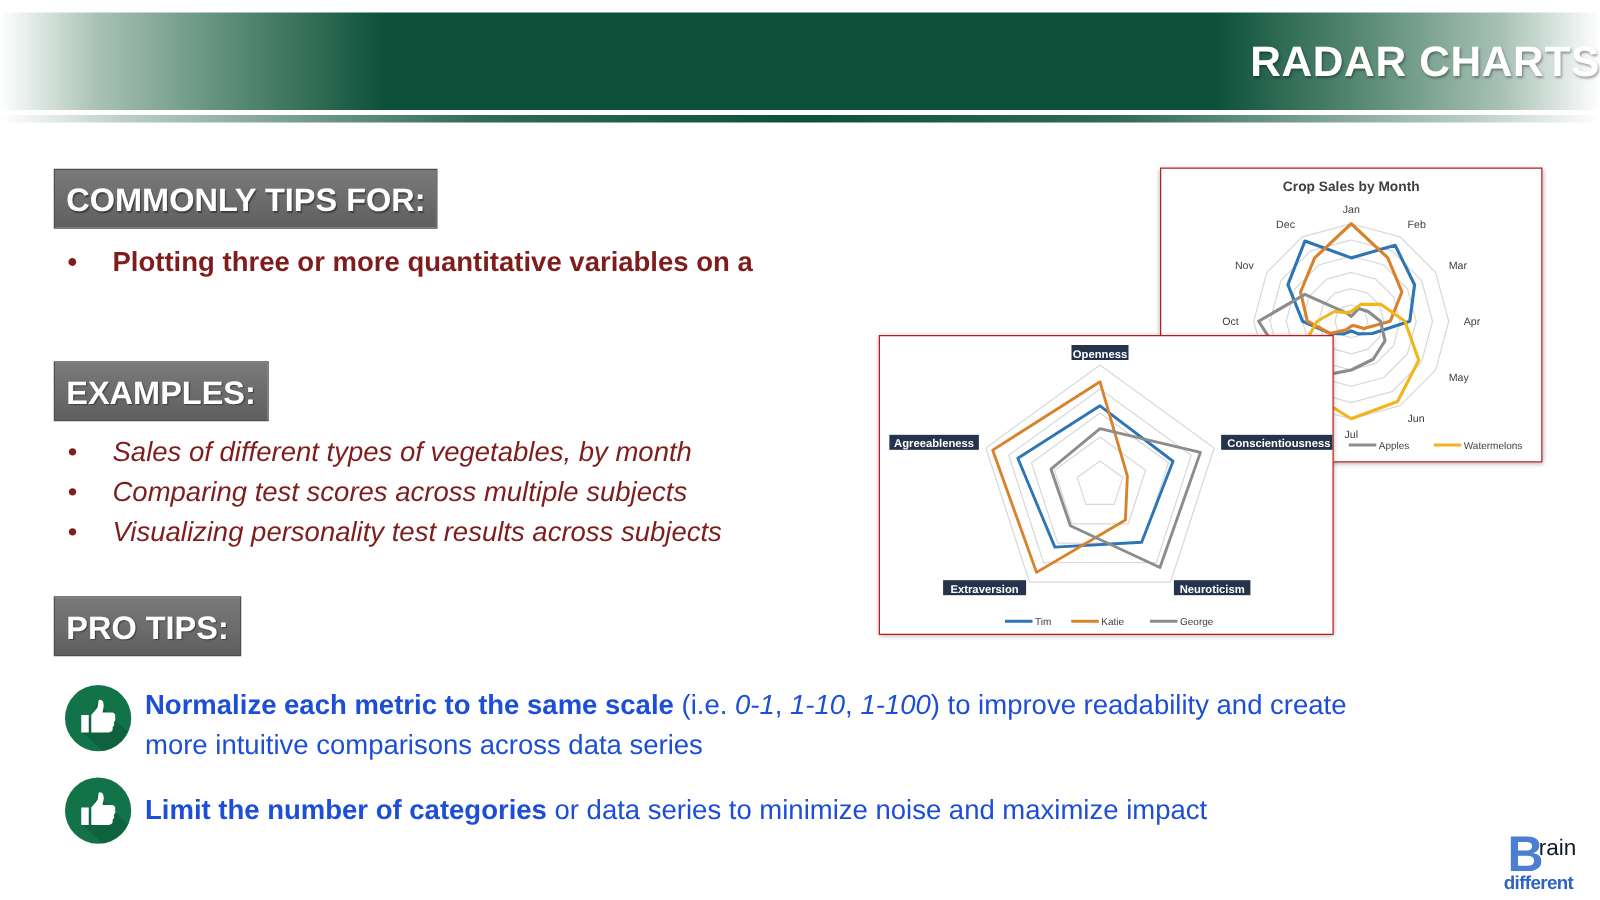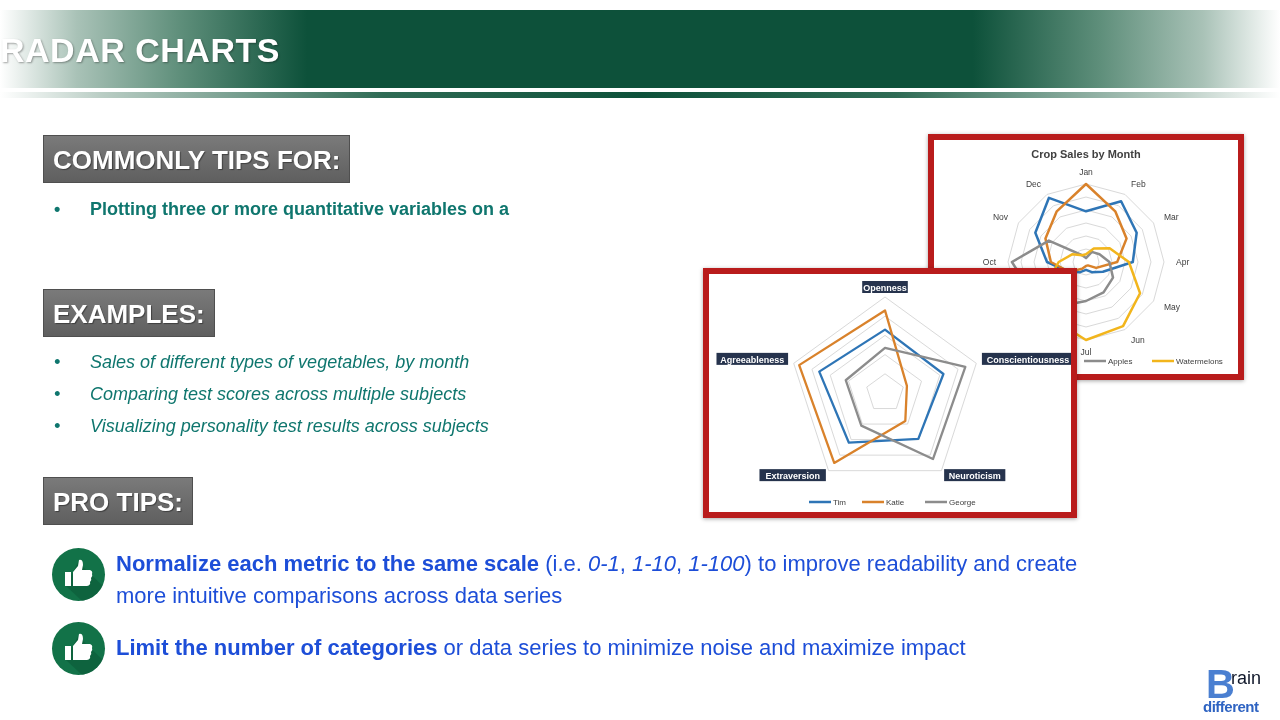--- a/index.html
+++ b/index.html
@@ -1,35 +1,35 @@
 <!DOCTYPE html>
 <html><head>
 <meta charset="utf-8">
 <style>
   html, body { margin:0; padding:0; }
   body { width:1280px; height:720px; position:relative; overflow:hidden; background:#ffffff; font-family:"Liberation Sans", sans-serif; }
   .banner { position:absolute; left:0; top:10px; width:1280px; height:78px;
     background:linear-gradient(90deg, rgba(255,255,255,0) 0%, #a9c2b7 6%, #5f8f7b 14%, #0d513a 24%, #0d513a 76%, #5f8f7b 86%, #a9c2b7 94%, rgba(255,255,255,0) 100%); }
   .banner-line { position:absolute; left:0; top:92px; width:1280px; height:6px;
     background:linear-gradient(90deg, rgba(255,255,255,0) 0%, #b9cdc4 8%, #2f6b55 30%, #0d513a 50%, #2f6b55 70%, #b9cdc4 92%, rgba(255,255,255,0) 100%); }
-  .title { position:absolute; left:0; top:10px; width:1280px; height:64px; line-height:80px; text-align:left;
+  .title { position:absolute; left:0; top:10px; width:1280px; height:64px; line-height:80px; text-align:right;
     color:#ffffff; font-weight:bold; font-size:34px; letter-spacing:0.5px; text-shadow:1px 1px 2px rgba(0,0,0,0.35); }
   .section-label { position:absolute; background:linear-gradient(180deg,#7a7a7a,#5f5f5f); color:#ffffff; font-weight:bold;
     font-size:26px; padding:0 9px; height:46px; line-height:48px; border:1px solid #4f4f4f; text-shadow:1px 1px 1px rgba(0,0,0,0.4); }
   .bullets { position:absolute; left:52px; margin:0; padding:0; list-style:none; }
-  .bullets li { position:relative; padding-left:38px; color:#0f766e; font-size:18px; }
+  .bullets li { position:relative; padding-left:38px; color:#7f1d1d; font-size:22px; }
   .bullets li::before { content:"•"; position:absolute; left:2px; top:0; }
   .b1 li { font-weight:bold; line-height:31px; }
   .b2 li { font-style:italic; line-height:32px; }
   .tip { position:absolute; left:52px; display:flex; align-items:flex-start; }
   .tip-icon { width:53px; height:53px; border-radius:50%; background:#127248; position:relative; flex:none; overflow:hidden; }
   .tip-icon svg { position:absolute; left:0; top:0; }
   .tip-text { margin-left:11px; font-size:22px; line-height:32px; color:#1d4ed8; }
   .tip-text b { font-weight:bold; }
-  .card { position:absolute; background:#fff; box-shadow:0 1px 4px rgba(0,0,0,0.35); border:6px solid #b91c1c; }
+  .card { position:absolute; background:#fff; box-shadow:0 1px 4px rgba(0,0,0,0.35); border:1px solid #b91c1c; }
   .logo { position:absolute; left:1203px; top:666px; width:74px; height:52px; }
   .logo-b { position:absolute; left:3px; top:-4px; font-size:40px; font-weight:bold; color:#4a7fd1; font-family:"Liberation Sans", sans-serif; }
   .logo-rain { position:absolute; left:28px; top:2px; font-size:18px; color:#0f172a; font-family:"Liberation Sans", sans-serif; }
   .logo-measures { position:absolute; left:0; top:32px; font-size:15px; font-weight:bold; color:#2e63c2; letter-spacing:-0.5px; font-family:"Liberation Sans", sans-serif; }
 </style>
 </head>
 <body>
 
 <div class="banner"></div>
 <div class="banner-line"></div>

